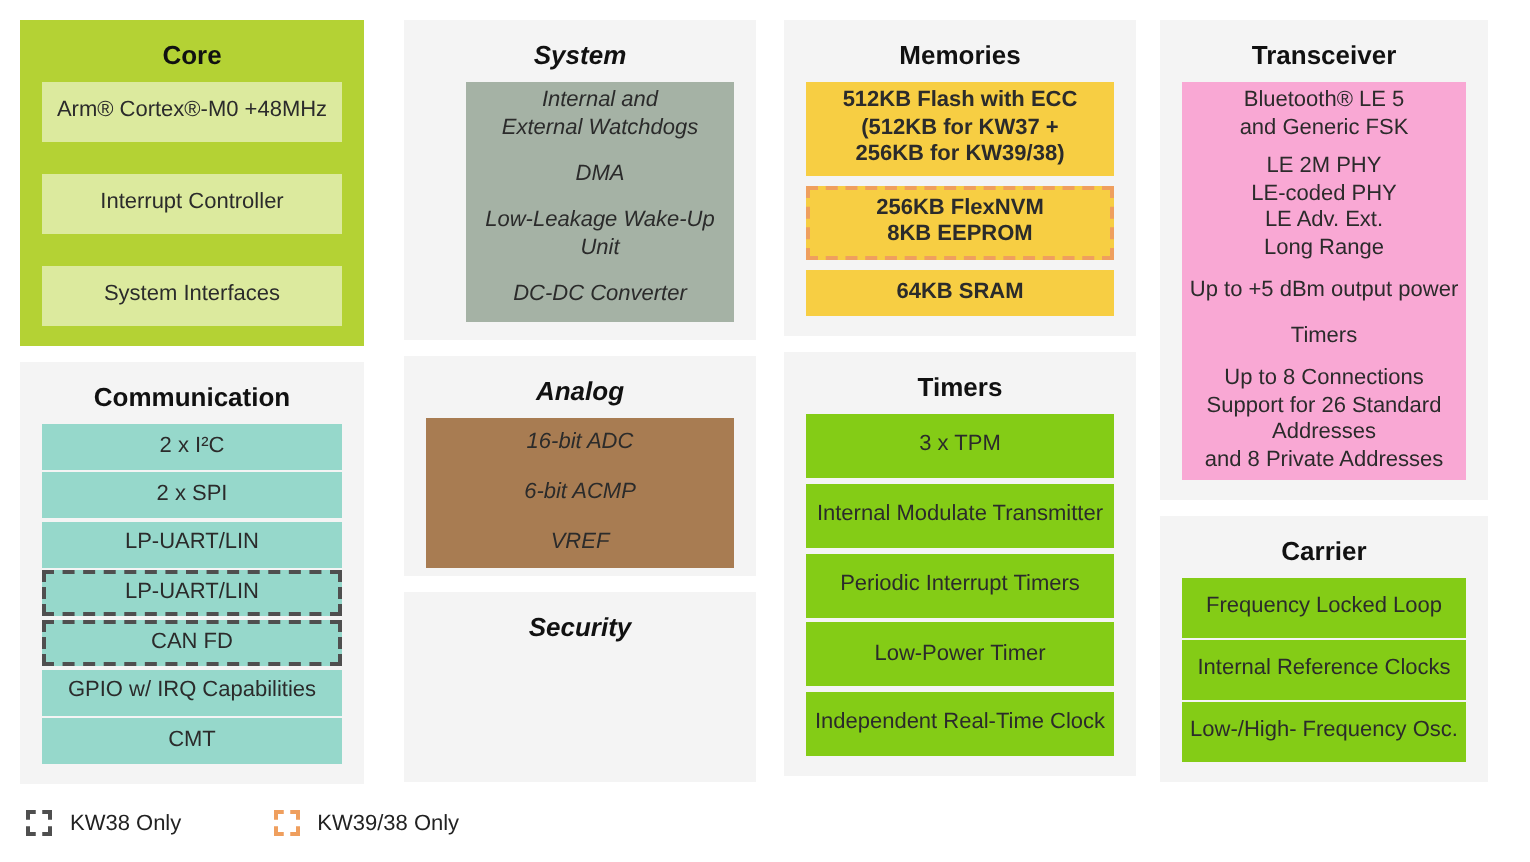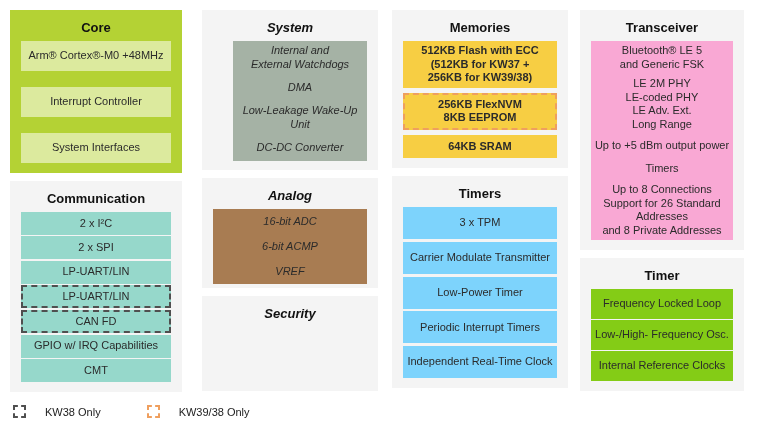--- a/index.html
+++ b/index.html
@@ -31,29 +31,29 @@
 
   
   .sec-core { background:#b4d234; }
   .sec-core .item { background:#dcea9e; min-height:30px; }
   .sec-system .item { background:#a5b2a5; min-height:27px;margin-left:20px; }
   .sec-memories .item { background:#f7ce43;font-weight:bold; }
   .sec-transceiver .item { background:#f9a8d4; }
   .sec-comm .item { background:#96d8cb; }
   .sec-analog .item { background:#a87c52; min-height:25px; }
   .sec-security .item { background:#29a8e0; min-height:24px; }
-  .sec-timers .item { background:#7dd3fc; min-height:32px; }
+  .sec-timers .item { background:#84cc16; min-height:32px; }
   .sec-clocks .item { background:#84cc16; min-height:30px; }
 
   .item[data-variant="kw38"] { border:2px dashed #4f4f4f; }
   .item[data-variant="kw39_38"] { border:2px dashed #ef9f5e; }
 
   
   .legend { display:flex; align-items:center; gap:46px; padding:13px 0 0 13px; }
-  .legend-item { display:flex; align-items:center; gap:19px; font-size:11px; color:#222; }
+  .legend-item { display:flex; align-items:center; gap:9px; font-size:11px; color:#222; }
   .swatch { width:13px; height:13px; box-sizing:border-box; background:#ffffff; flex:0 0 auto; }
   .swatch-kw38 { border:2px dashed #4f4f4f; }
   .swatch-kw39_38 { border:2px dashed #ef9f5e; }
 </style>
 </head>
 <body>
 
 <div class="canvas">
   <div class="cols">
 
@@ -113,23 +113,23 @@
 256KB for KW39/38)</div>
           <div class="item" data-variant="kw39_38">256KB FlexNVM
 8KB EEPROM</div>
           <div class="item">64KB SRAM</div>
         </div>
       </div>
       <div class="section sec-timers h-timers">
         <div class="sec-title">Timers</div>
         <div class="items">
           <div class="item">3 x TPM</div>
-          <div class="item">Carrier Modulate Transmitter</div>
+          <div class="item">Internal Modulate Transmitter</div>
+          <div class="item">Periodic Interrupt Timers</div>
           <div class="item">Low-Power Timer</div>
-          <div class="item">Periodic Interrupt Timers</div>
           <div class="item">Independent Real-Time Clock</div>
         </div>
       </div>
     </div>
 
     <div class="column col-4">
       <div class="section sec-transceiver h-transceiver">
         <div class="sec-title">Transceiver</div>
         <div class="items">
           <div class="item">Bluetooth® LE 5
@@ -139,25 +139,25 @@
 LE Adv. Ext.
 Long Range</div>
           <div class="item">Up to +5 dBm output power</div>
           <div class="item">Timers</div>
           <div class="item">Up to 8 Connections
 Support for 26 Standard Addresses
 and 8 Private Addresses</div>
         </div>
       </div>
       <div class="section sec-clocks h-clocks">
-        <div class="sec-title">Timer</div>
+        <div class="sec-title">Carrier</div>
         <div class="items">
           <div class="item">Frequency Locked Loop</div>
+          <div class="item">Internal Reference Clocks</div>
           <div class="item">Low-/High- Frequency Osc.</div>
-          <div class="item">Internal Reference Clocks</div>
         </div>
       </div>
     </div>
 
   </div>
 
   <div class="legend">
     <div class="legend-item">
       <span class="swatch swatch-kw38"></span>
       <span>KW38 Only</span>

